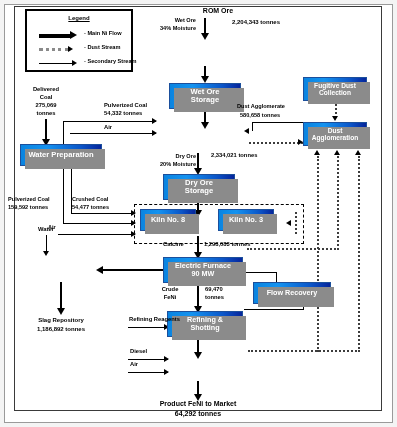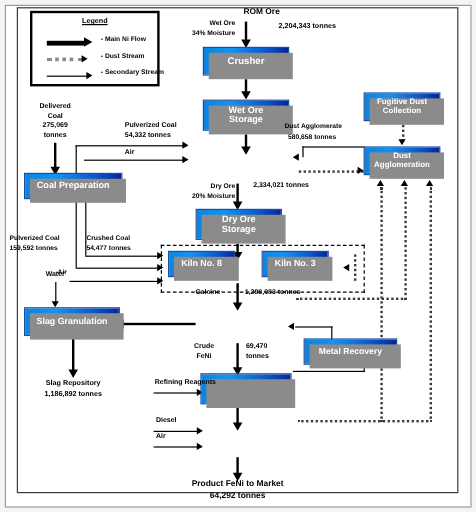--- a/index.html
+++ b/index.html
@@ -118,24 +118,20 @@
   </div>
 
   <div class="lbl ctr" style="left:178px;top:7px;width:80px;font-size:7px">ROM Ore</div>
   <div class="lbl" style="left:232px;top:19px;font-size:6px">2,204,343  tonnes</div>
   <div class="lbl rt" style="left:140px;top:17px;width:56px;font-size:5.6px">Wet Ore</div>
   <div class="lbl rt" style="left:130px;top:25px;width:66px;font-size:5.6px">34% Moisture</div>
 
   <div class="ln v" style="left:204px;top:18px;height:17px"></div>
   <div class="ar down" style="left:201px;top:33px"></div>
 
-  <div class="box" style="left:169px;top:39px;width:72px;height:24px;font-size:8px">
-    <div class="shadow"></div>
-      <span>Crusher</span>
-  </div>
 
   <div class="ln v" style="left:204px;top:66px;height:12px"></div>
   <div class="ar down" style="left:201px;top:76px"></div>
 
   <div class="box" style="left:169px;top:83px;width:72px;height:26px;font-size:7.6px">
     <div class="shadow"></div>
       <span>
         <span>Wet Ore<br>Storage</span>
       </span>
   </div>
@@ -200,21 +196,21 @@
   <div class="lbl ctr" style="left:14px;top:86px;width:64px;font-size:5.8px">Delivered</div>
   <div class="lbl ctr" style="left:14px;top:94px;width:64px;font-size:5.8px">Coal</div>
   <div class="lbl ctr" style="left:14px;top:102px;width:64px;font-size:5.8px">275,069</div>
   <div class="lbl ctr" style="left:14px;top:110px;width:64px;font-size:5.8px">tonnes</div>
 
   <div class="ln v" style="left:45px;top:119px;height:22px"></div>
   <div class="ar down" style="left:42px;top:139px"></div>
 
   <div class="box" style="left:20px;top:144px;width:82px;height:22px;font-size:7.6px">
     <div class="shadow"></div>
-      <span>Coal  Preparation</span>
+      <span>Water  Preparation</span>
   </div>
 
   <div class="lbl" style="left:104px;top:102px;font-size:5.8px">Pulverized Coal</div>
   <div class="lbl" style="left:104px;top:110px;font-size:5.8px">54,332 tonnes</div>
 
   <div class="ln v thin" style="left:63px;top:121px;height:24px"></div>
   <div class="ln h thin" style="left:63px;top:121px;width:93px"></div>
   <div class="ar sm right" style="left:152px;top:118px"></div>
 
   <div class="lbl" style="left:104px;top:124px;font-size:5.8px">Air</div>
@@ -252,62 +248,67 @@
   <div class="lbl" style="left:48px;top:224px;font-size:5.6px">Air</div>
   <div class="ln h thin" style="left:58px;top:234px;width:77px"></div>
   <div class="ar sm right" style="left:131px;top:231px"></div>
 
   <div class="lbl" style="left:163px;top:241px;font-size:5.8px">Calcine</div>
   <div class="lbl" style="left:204px;top:241px;font-size:5.8px">1,298,083 tonnes</div>
 
   <div class="ln v" style="left:197px;top:236px;height:18px"></div>
   <div class="ar down" style="left:194px;top:252px"></div>
 
+  <div class="box" style="left:163px;top:257px;width:80px;height:26px;font-size:7.2px">
+    <div class="shadow"></div>
+      <span>
+        <span>Electric Furnace<br>90 MW</span>
+      </span>
+  </div>
 
   <div class="ln h" style="left:103px;top:269px;width:60px"></div>
   <div class="ar left" style="left:96px;top:266px"></div>
 
   <div class="lbl ctr" style="left:24px;top:226px;width:44px;font-size:5.8px">Water</div>
   <div class="ln v thin" style="left:46px;top:235px;height:18px"></div>
   <div class="ar sm down" style="left:43px;top:251px"></div>
 
-  <div class="box" style="left:20px;top:256px;width:80px;height:24px;font-size:7.4px">
-    <div class="shadow"></div>
-      <span>Slag  Granulation</span>
-  </div>
 
   <div class="ln v" style="left:60px;top:282px;height:28px"></div>
   <div class="ar down" style="left:57px;top:308px"></div>
 
   <div class="lbl ctr" style="left:14px;top:317px;width:94px;font-size:6px">Slag Repository</div>
   <div class="lbl ctr" style="left:12px;top:326px;width:98px;font-size:6px">1,186,892 tonnes</div>
 
   <div class="lbl ctr" style="left:150px;top:286px;width:40px;font-size:5.8px">Crude</div>
   <div class="lbl ctr" style="left:150px;top:294px;width:40px;font-size:5.8px">FeNi</div>
   <div class="lbl" style="left:205px;top:286px;font-size:5.8px">69,470</div>
   <div class="lbl" style="left:205px;top:294px;font-size:5.8px">tonnes</div>
 
   <div class="ln v" style="left:197px;top:286px;height:22px"></div>
   <div class="ar down" style="left:194px;top:306px"></div>
 
   <div class="box" style="left:253px;top:282px;width:78px;height:22px;font-size:7.2px">
     <div class="shadow"></div>
-      <span>Metal Recovery</span>
+      <span>Flow Recovery</span>
   </div>
 
   <div class="ln v thin" style="left:276px;top:272px;height:11px"></div>
   <div class="ln h thin" style="left:246px;top:272px;width:31px"></div>
   <div class="ar sm left" style="left:240px;top:269px"></div>
 
   <div class="lbl" style="left:129px;top:316px;font-size:5.8px">Refining Reagents</div>
   <div class="ln h thin" style="left:128px;top:327px;width:40px"></div>
   <div class="ar sm right" style="left:164px;top:324px"></div>
 
   <div class="box" style="left:167px;top:311px;width:76px;height:26px;font-size:7.2px">
     <div class="shadow"></div>
+      <span>
+        <span>Refining &amp;<br>Shotting</span>
+      </span>
   </div>
 
   <div class="ln h thin" style="left:244px;top:309px;width:60px"></div>
   <div class="ln v thin" style="left:303px;top:303px;height:7px"></div>
 
   <div class="ln v" style="left:197px;top:339px;height:16px"></div>
   <div class="ar down" style="left:194px;top:352px"></div>
 
   <div class="lbl" style="left:130px;top:348px;font-size:5.8px">Diesel</div>
   <div class="ln h thin" style="left:128px;top:359px;width:40px"></div>

